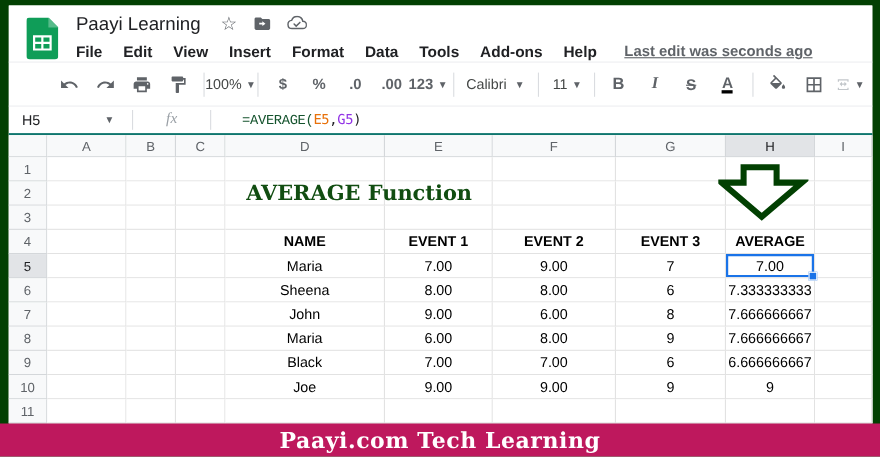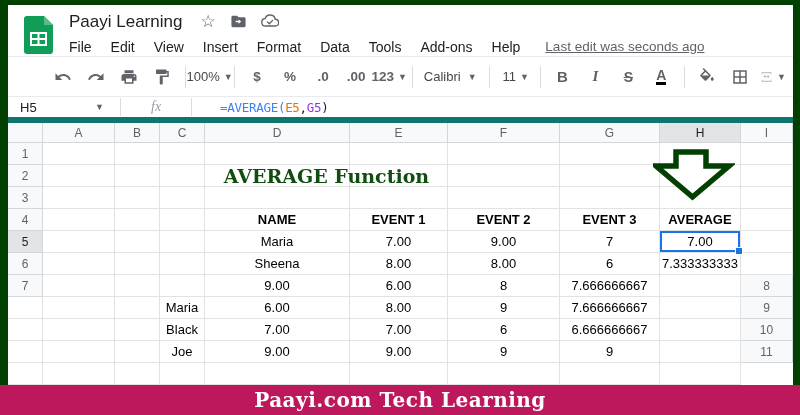--- a/index.html
+++ b/index.html
@@ -8,41 +8,41 @@
   .frame { width:800px; height:415px; background:#024002; padding:5px 7px 0 8px; position:relative; }
   .content { width:785px; height:380px; background:#fff; }
 
   
   .header { height:52px; border-bottom:1px solid #e8eaed; display:flex; align-items:center; padding:6px 0 0 16px; background:#fff; }
   .sheets-logo { width:29px; height:38px; margin-top:2px; flex:0 0 auto; }
   .head-right { margin-left:16px; flex:1; }
   .title-row { display:flex; align-items:center; height:26px; }
   .doc-title { font-size:17px; color:#202124; margin-right:18px; }
   .t-icon { color:#5f6368; font-size:17px; margin-right:14px; display:inline-flex; align-items:center; }
-  .menu-row { display:flex; align-items:center; height:24px; font-size:14px; color:#202124; }
+  .menu-row { display:flex; align-items:center; height:24px; font-size:14px; color:#202124;font-weight:bold; }
   .menu-item { margin-right:19px; cursor:default; }
   .last-edit { color:#5f6368; text-decoration:underline; font-size:13.5px; margin-left:6px; }
 
   
   .toolbar { height:40px; border-bottom:1px solid #e8eaed; display:flex; align-items:center; padding-left:42px; color:#5f6368; background:#fff; }
   .tb { display:inline-flex; align-items:center; justify-content:center; height:26px; min-width:26px; margin-right:7px; border-radius:3px; }
   .tb svg { display:block; }
   .tb-divider { width:1px; height:22px; background:#dadce0; margin:0 9px 0 3px; }
   .tb-text { font-size:13px; color:#444746; }
   .caret { font-size:9px; color:#5f6368; margin-left:4px; }
   .fmt { font-size:13.5px; font-weight:bold; color:#5f6368; }
   .fontbox { width:86px; justify-content:space-between; padding:0 2px; }
   .sizebox { width:44px; justify-content:space-between; padding:0 4px; }
   .blet { font-weight:bold; font-size:15px; }
   .ilet { font-style:italic; font-family:"Liberation Serif", serif; font-size:15px; font-weight:bold; }
   .slet { text-decoration:line-through; font-weight:bold; font-size:14px; }
   .alet { font-weight:bold; font-size:14px; border-bottom:3px solid #000; line-height:14px; }
 
   
-  .formula-bar { height:26px; border-bottom:6px solid #0f766e; display:flex; align-items:center; background:#fff; font-size:13px;gap:16px; }
+  .formula-bar { height:26px; border-bottom:2px solid #0f766e; display:flex; align-items:center; background:#fff; font-size:13px;gap:16px; }
   .name-box { width:96px; padding-left:12px; color:#202124; display:flex; align-items:center; justify-content:space-between; }
   .fb-divider { width:1px; height:18px; background:#dadce0; }
   .fx { font-family:"Liberation Serif", serif; font-style:italic; color:#9aa0a6; padding:0 14px; font-size:14px; }
   .formula-text { font-family:"DejaVu Sans Mono", monospace; font-size:12.5px; color:#202124; letter-spacing:-0.3px; }
 
   
   .grid { position:relative; width:785px; height:262px; display:grid;
           grid-template-columns:35px 72px 45px 45px 145px 98px 112px 100px 81px 52px;
           grid-template-rows:20px repeat(11, 22px); background:#fff; }
   .c { border-right:1px solid #e2e2e2; border-bottom:1px solid #e2e2e2; display:flex; align-items:center; justify-content:center;
@@ -176,21 +176,21 @@
     </div>
 
     <div class="formula-bar">
       <span class="name-box">
         <span>H5</span>
           <span class="caret">▼</span>
       </span>
       <span class="fb-divider"></span>
       <span class="fx">fx</span>
       <span class="fb-divider"></span>
-      <span class="formula-text" id="formula" style="margin-left:12px;"><span style="color: #3b82f6;">=AVERAGE(</span><span style="color: rgb(232, 113, 10);">E5</span><span style="color: rgb(32, 33, 36);">,</span><span style="color: rgb(147, 52, 230);">G5</span><span style="color: rgb(32, 33, 36);">)</span></span>
+      <span class="formula-text" id="formula" style="margin-left:12px;"><span style="color: #14532d; font-family: Liberation Mono, monospace;">=AVERAGE(</span><span style="color: rgb(232, 113, 10);">E5</span><span style="color: rgb(32, 33, 36);">,</span><span style="color: rgb(147, 52, 230);">G5</span><span style="color: rgb(32, 33, 36);">)</span></span>
     </div>
 
     <div class="grid" id="grid">
       <div class="sheet-title">AVERAGE Function</div>
       <svg class="arrow-note" width="82" height="52" viewBox="0 0 82 52">
         <polygon points="23,3 53,3 53,17 76,17 39.5,48 3,17 23,17" fill="#ffffff" stroke="#024002" stroke-width="5.5" stroke-linejoin="miter"></polygon>
       </svg>
     <div class="c hdr"></div>
         <div class="c hdr">A</div>
         <div class="c hdr">B</div>
@@ -258,20 +258,21 @@
         <div class="c">Sheena</div>
         <div class="c">8.00</div>
         <div class="c">8.00</div>
         <div class="c">6</div>
         <div class="c">7.333333333</div>
         <div class="c"></div>
         <div class="c hdr">7</div>
         <div class="c"></div>
         <div class="c"></div>
         <div class="c"></div>
+        <div class="c">John</div>
         <div class="c">9.00</div>
         <div class="c">6.00</div>
         <div class="c">8</div>
         <div class="c">7.666666667</div>
         <div class="c"></div>
         <div class="c hdr">8</div>
         <div class="c"></div>
         <div class="c"></div>
         <div class="c"></div>
         <div class="c">Maria</div>

